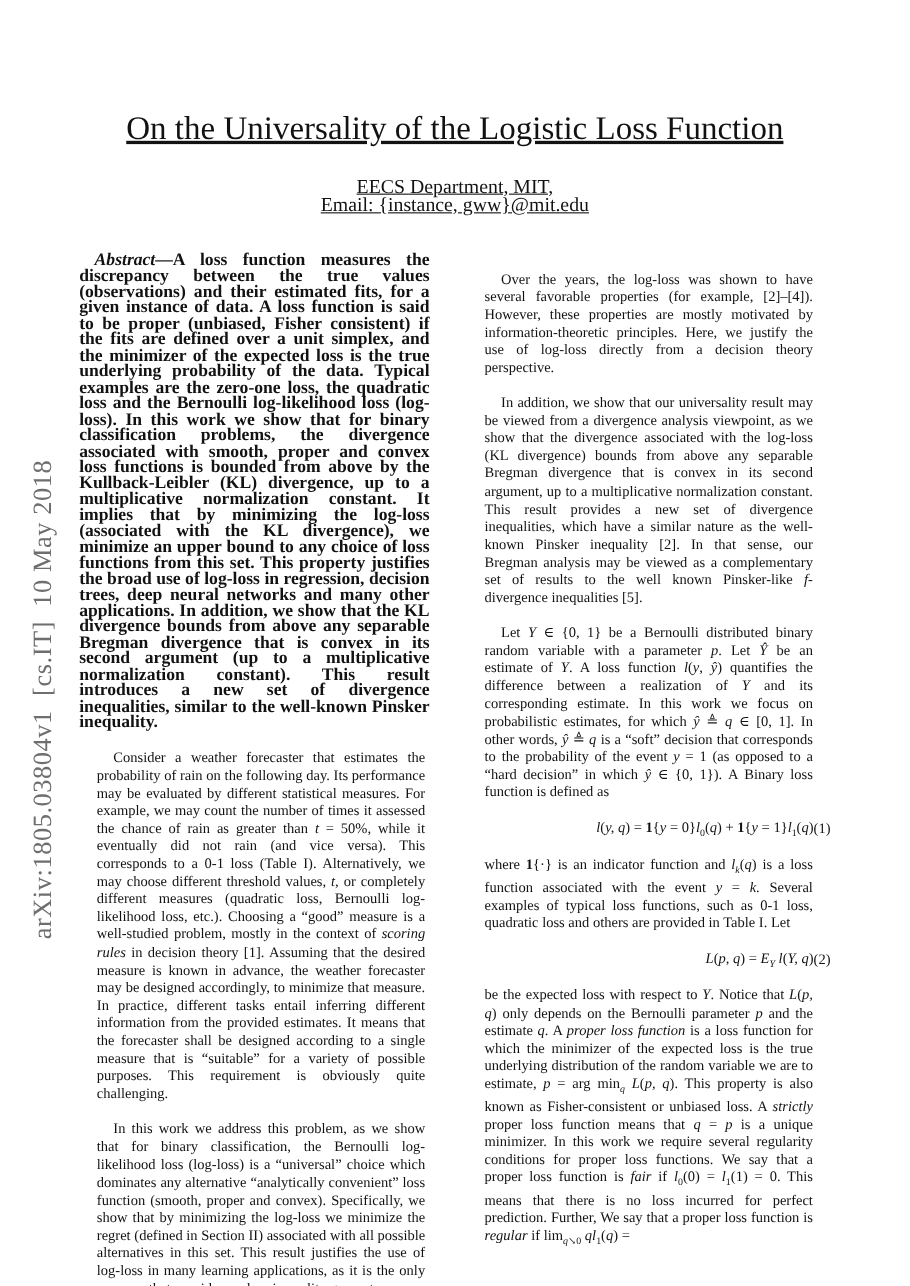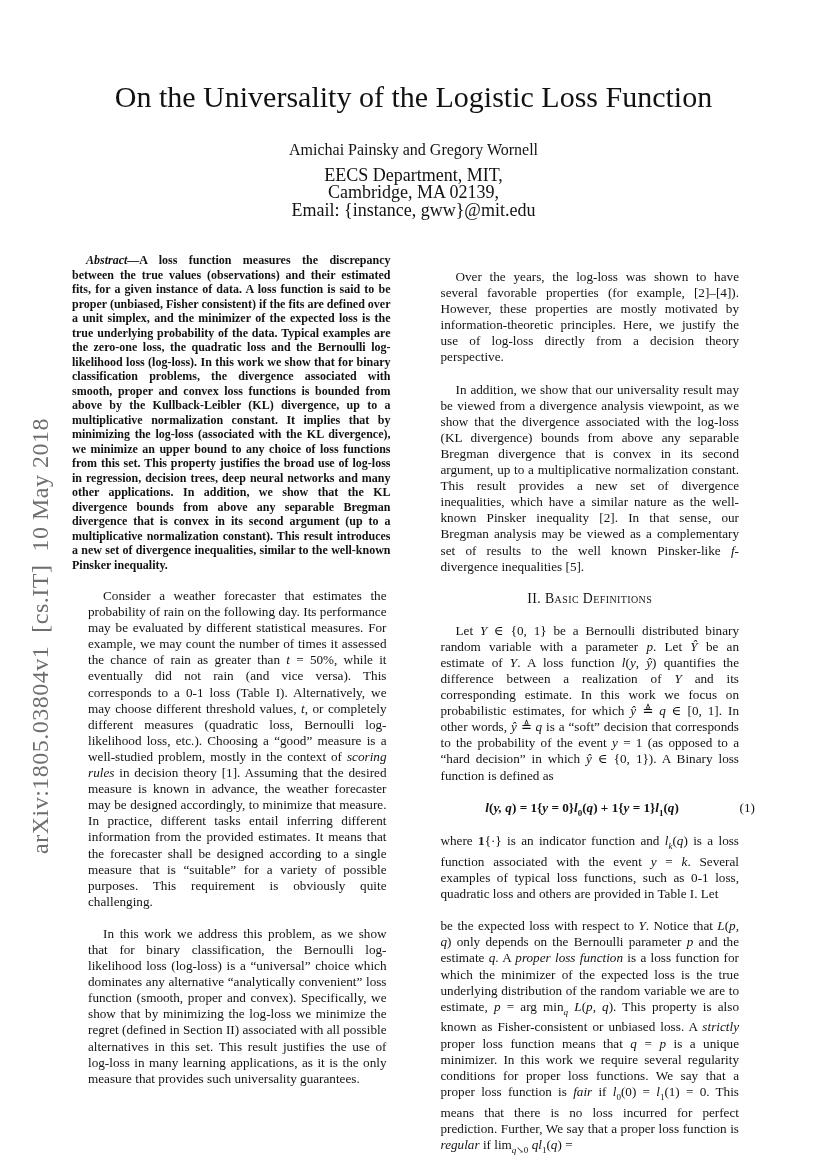--- a/index.html
+++ b/index.html
@@ -22,41 +22,41 @@
     left: 40px;
     top: 636px;
     transform: translate(-50%, -50%) rotate(-90deg);
     transform-origin: center center;
     white-space: pre;
     font-size: 24px;
     color: #6e6e6e;
     letter-spacing: 0.5px;
   }
 
-  .paper-header { padding-top: 80px; text-align: center; }
+  .paper-header { padding-top: 100px; text-align: center; text-decoration: underline; }
   .title {
     font-size: 30px;
     font-weight: normal;
     margin: 0 0 26px 0;
     line-height: 1.15;
   }
   .authors { font-size: 16px; margin-bottom: 8px; }
   .affil { font-size: 18px; line-height: 17.5px; }
 
   .columns {
     display: flex;
     gap: 22px;
     padding: 34px 72px 0 72px;
     text-align: justify;
   }
   .col { flex: 1 1 0; min-width: 0; }
 
   .abstract {
     font-weight: bold;
-    font-size: 12px;
+    font-size: 16px;
     line-height: 14.5px;
     margin: 0 12px 12px 0;
     text-indent: 14px;
   }
 
   .section-heading {
     font-size: 13.8px;
     font-weight: normal;
     font-variant: small-caps;
     text-align: center;
@@ -71,65 +71,66 @@
     text-indent: 15px;
   }
   .body-par.noindent { text-indent: 0; }
 
   .equation {
     display: flex;
     align-items: center;
     font-size: 13.2px;
     margin: 9px 0;
   }
-  .eq-body { flex: 1 1 auto; text-align: center; font-weight: bold; }
+  .eq-body { flex: 1 1 auto; text-align: right; }
   .eq-num { flex: 0 0 auto; text-align: right; }
 
   sub { font-size: 9px; }
 </style>
 </head>
 <body>
 
 <div class="sheet">
 
   <div class="arxiv-stamp">arXiv:1805.03804v1  [cs.IT]  10 May 2018</div>
 
   <header class="paper-header">
     <h1 class="title">On the Universality of the Logistic Loss Function</h1>
-    <div class="authors">Amichai Painsky and Gregory Wornell</div>
     <div class="affil">EECS Department, MIT,</div>
-    <div class="affil">Cambridge, MA 02139,</div>
     <div class="affil">Email: {instance, gww}@mit.edu</div>
   </header>
 
   <div class="columns">
 
     <div class="col">
       <p class="abstract"><i>Abstract</i>—A loss function measures the discrepancy between the true values (observations) and their estimated fits, for a given instance of data. A loss function is said to be proper (unbiased, Fisher consistent) if the fits are defined over a unit simplex, and the minimizer of the expected loss is the true underlying probability of the data. Typical examples are the zero-one loss, the quadratic loss and the Bernoulli log-likelihood loss (log-loss). In this work we show that for binary classification problems, the divergence associated with smooth, proper and convex loss functions is bounded from above by the Kullback-Leibler (KL) divergence, up to a multiplicative normalization constant. It implies that by minimizing the log-loss (associated with the KL divergence), we minimize an upper bound to any choice of loss functions from this set. This property justifies the broad use of log-loss in regression, decision trees, deep neural networks and many other applications. In addition, we show that the KL divergence bounds from above any separable Bregman divergence that is convex in its second argument (up to a multiplicative normalization constant). This result introduces a new set of divergence inequalities, similar to the well-known Pinsker inequality.</p>
 
 
       <p class="body-par">Consider a weather forecaster that estimates the probability of rain on the following day. Its performance may be evaluated by different statistical measures. For example, we may count the number of times it assessed the chance of rain as greater than <i>t</i> = 50%, while it eventually did not rain (and vice versa). This corresponds to a 0-1 loss (Table I). Alternatively, we may choose different threshold values, <i>t</i>, or completely different measures (quadratic loss, Bernoulli log-likelihood loss, etc.). Choosing a “good” measure is a well-studied problem, mostly in the context of <i>scoring rules</i> in decision theory [1]. Assuming that the desired measure is known in advance, the weather forecaster may be designed accordingly, to minimize that measure. In practice, different tasks entail inferring different information from the provided estimates. It means that the forecaster shall be designed according to a single measure that is “suitable” for a variety of possible purposes. This requirement is obviously quite challenging.</p>
 
       <p class="body-par">In this work we address this problem, as we show that for binary classification, the Bernoulli log-likelihood loss (log-loss) is a “universal” choice which dominates any alternative “analytically convenient” loss function (smooth, proper and convex). Specifically, we show that by minimizing the log-loss we minimize the regret (defined in Section II) associated with all possible alternatives in this set. This result justifies the use of log-loss in many learning applications, as it is the only measure that provides such universality guarantees.</p>
     </div>
 
     <div class="col">
       <p class="body-par">Over the years, the log-loss was shown to have several favorable properties (for example, [2]–[4]). However, these properties are mostly motivated by information-theoretic principles. Here, we justify the use of log-loss directly from a decision theory perspective.</p>
 
       <p class="body-par">In addition, we show that our universality result may be viewed from a divergence analysis viewpoint, as we show that the divergence associated with the log-loss (KL divergence) bounds from above any separable Bregman divergence that is convex in its second argument, up to a multiplicative normalization constant. This result provides a new set of divergence inequalities, which have a similar nature as the well-known Pinsker inequality [2]. In that sense, our Bregman analysis may be viewed as a complementary set of results to the well known Pinsker-like <i>f</i>-divergence inequalities [5].</p>
 
-      <h2 class="section-heading">II. Basic Definitions</h2>
 
       <p class="body-par">Let <i>Y</i> ∈ {0, 1} be a Bernoulli distributed binary random variable with a parameter <i>p</i>. Let <i>Ŷ</i> be an estimate of <i>Y</i>. A loss function <i>l</i>(<i>y</i>, <i>ŷ</i>) quantifies the difference between a realization of <i>Y</i> and its corresponding estimate. In this work we focus on probabilistic estimates, for which <i>ŷ</i> ≜ <i>q</i> ∈ [0, 1]. In other words, <i>ŷ</i> ≜ <i>q</i> is a “soft” decision that corresponds to the probability of the event <i>y</i> = 1 (as opposed to a “hard decision” in which <i>ŷ</i> ∈ {0, 1}). A Binary loss function is defined as</p>
 
       <div class="equation">
         <span class="eq-body"><i>l</i>(<i>y, q</i>) = <b>1</b>{<i>y</i> = 0}<i>l</i><sub>0</sub>(<i>q</i>) + <b>1</b>{<i>y</i> = 1}<i>l</i><sub>1</sub>(<i>q</i>)</span>
         <span class="eq-num">(1)</span>
       </div>
 
       <p class="body-par noindent">where <b>1</b>{·} is an indicator function and <i>l</i><sub><i>k</i></sub>(<i>q</i>) is a loss function associated with the event <i>y</i> = <i>k</i>. Several examples of typical loss functions, such as 0-1 loss, quadratic loss and others are provided in Table I. Let</p>
 
+      <div class="equation">
+        <span class="eq-body"><i>L</i>(<i>p, q</i>) = <i>E</i><sub><i>Y</i></sub> <i>l</i>(<i>Y, q</i>)</span>
+        <span class="eq-num">(2)</span>
+      </div>
 
       <p class="body-par noindent">be the expected loss with respect to <i>Y</i>. Notice that <i>L</i>(<i>p, q</i>) only depends on the Bernoulli parameter <i>p</i> and the estimate <i>q</i>. A <i>proper loss function</i> is a loss function for which the minimizer of the expected loss is the true underlying distribution of the random variable we are to estimate, <i>p</i> = arg min<sub><i>q</i></sub> <i>L</i>(<i>p, q</i>). This property is also known as Fisher-consistent or unbiased loss. A <i>strictly</i> proper loss function means that <i>q</i> = <i>p</i> is a unique minimizer. In this work we require several regularity conditions for proper loss functions. We say that a proper loss function is <i>fair</i> if <i>l</i><sub>0</sub>(0) = <i>l</i><sub>1</sub>(1) = 0. This means that there is no loss incurred for perfect prediction. Further, We say that a proper loss function is <i>regular</i> if lim<sub><i>q</i>↘0</sub> <i>ql</i><sub>1</sub>(<i>q</i>) =</p>
     </div>
 
   </div>
 </div>
 
 </body></html>

